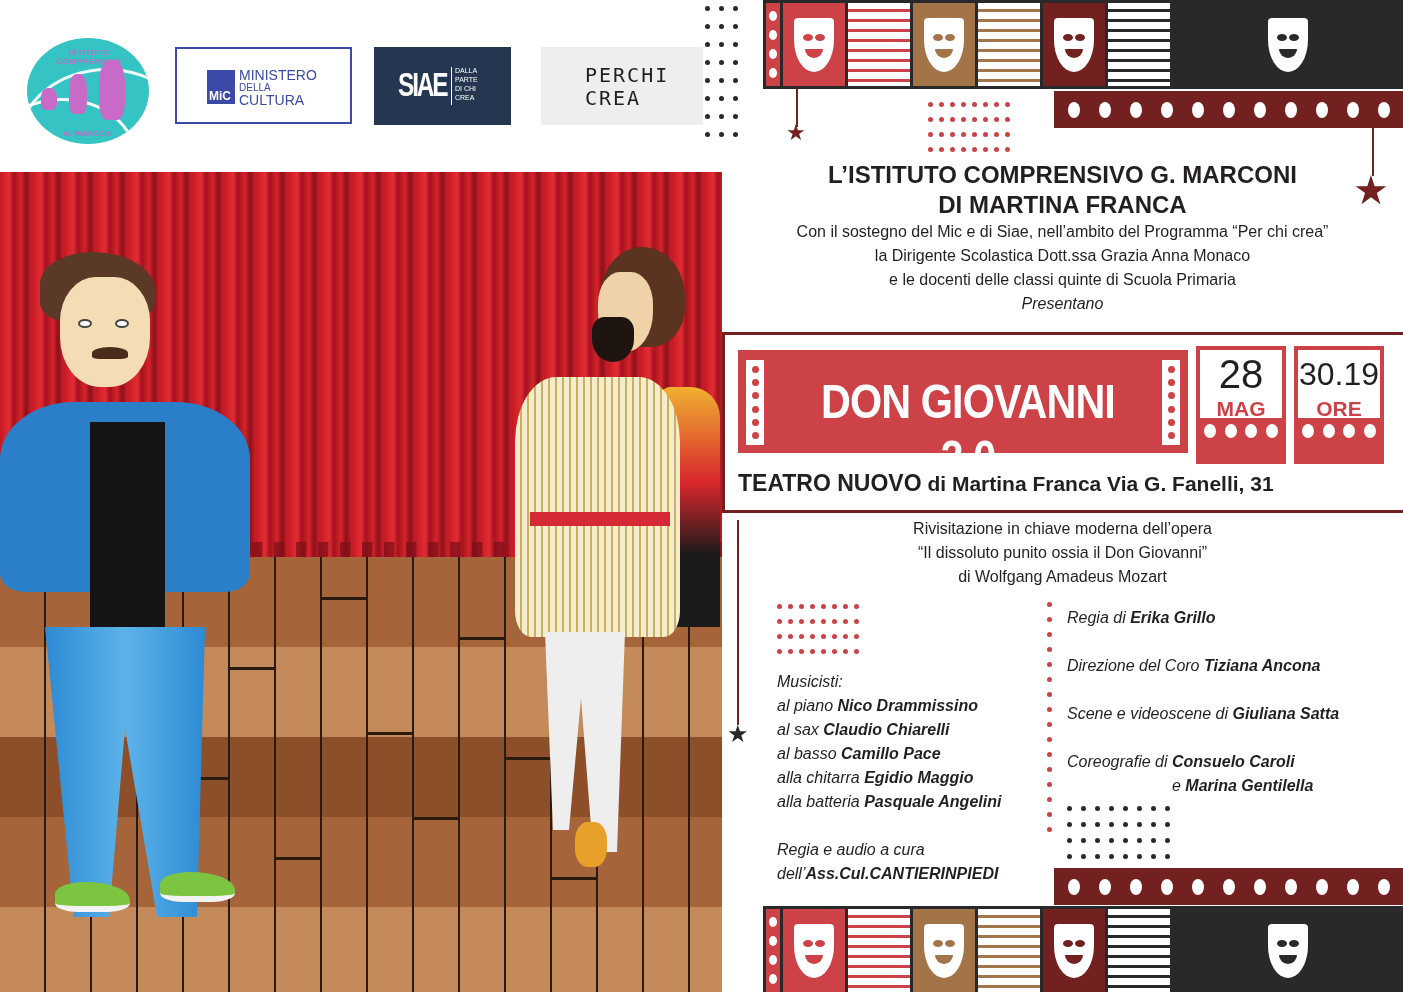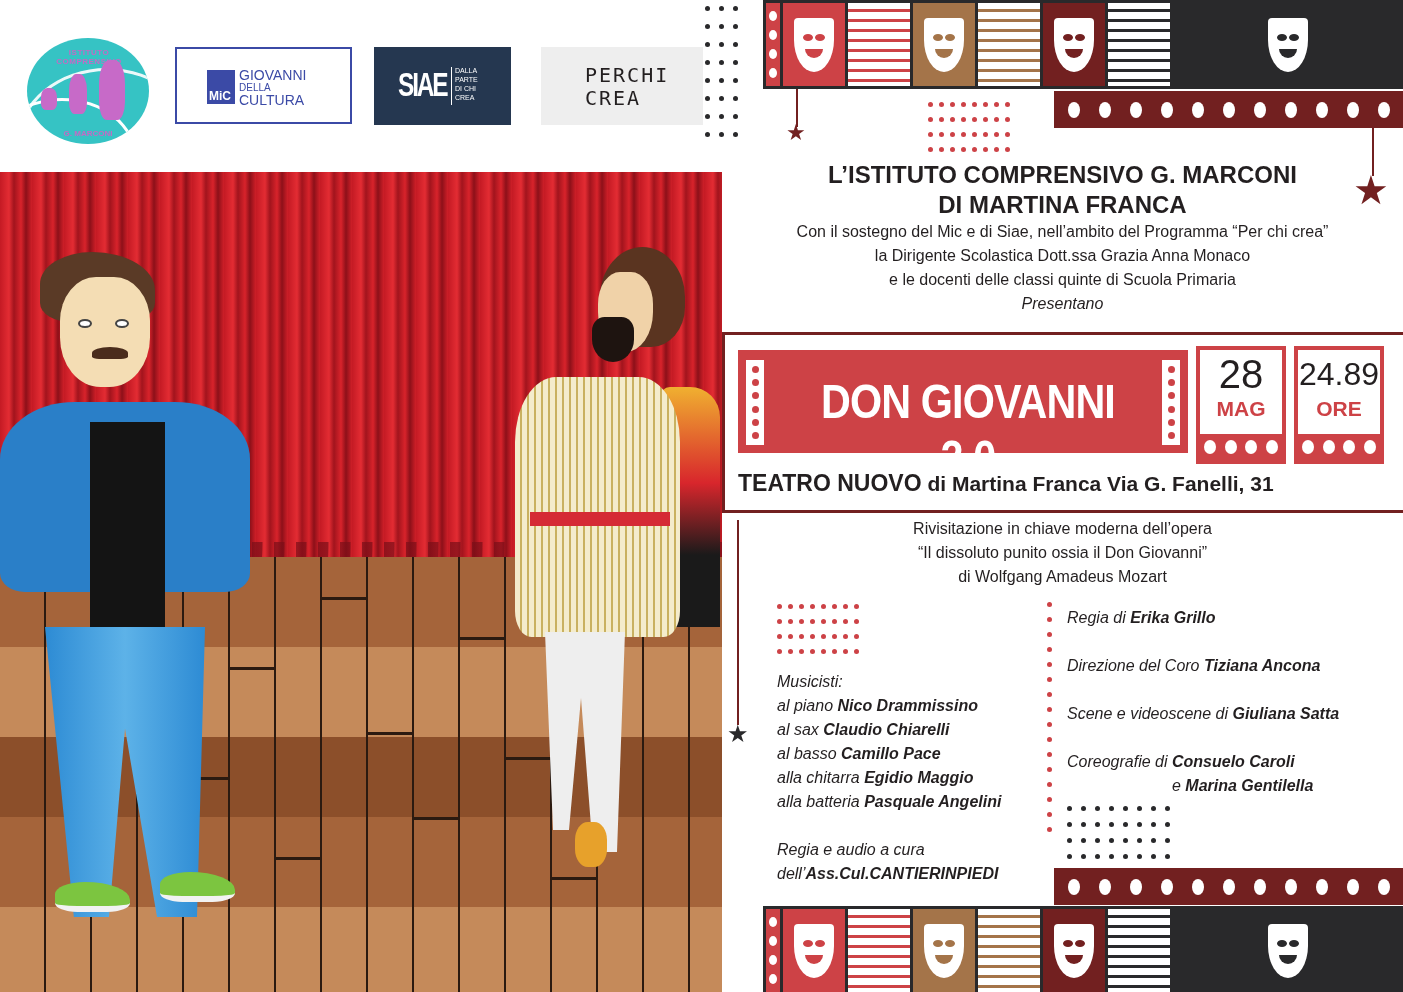--- a/index.html
+++ b/index.html
@@ -91,21 +91,21 @@
 
   .hrule { position: absolute; left: 722px; width: 681px; height: 3px; background: #722020; }
   .vrule { position: absolute; left: 722px; width: 3px; background: #722020; }
 
   .title-box { position: absolute; left: 738px; top: 350px; width: 450px; height: 103px; background: #cd4246; }
   .title-box .inner-perf { position: absolute; top: 10px; width: 18px; height: 85px; background: #fff; display: flex; flex-direction: column; justify-content: space-around; align-items: center; padding: 3px 0; }
   .title-box .inner-perf i { width: 7px; height: 7px; border-radius: 50%; background: #cd4246; display: block; }
   .title-box .t { position: absolute; left: 30px; top: 24px; width: 400px; font-size: 48px; line-height: 56px; font-weight: bold; color: #fff; text-align: center; letter-spacing: -1px; transform: scaleX(0.86); transform-origin: center; }
 
   .date-box { position: absolute; top: 346px; width: 90px; height: 118px; background: #cd4246; padding: 4px; }
-  .date-box .inner { background: #fff; height: 84px; text-align: center; }
+  .date-box .inner { background: #fff; height: 68px; text-align: center; }
   .date-box .num { font-size: 40px; line-height: 44px; color: #231f20; padding-top: 2px; }
   .date-box .num.sm { font-size: 32px; line-height: 44px; }
   .date-box .lbl { font-size: 21px; font-weight: bold; color: #cd4246; line-height: 26px; }
   .date-box .holes { display: flex; justify-content: space-around; padding-top: 6px; }
   .date-box .holes i { width: 12px; height: 14px; background: #fff; border-radius: 50%; display: block; }
 
   .venue { position: absolute; left: 738px; top: 470px; font-size: 23px; font-weight: bold; color: #231f20; white-space: nowrap; }
   .venue .rest { font-size: 21px; }
 
   .credits-left { position: absolute; left: 777px; top: 670px; font-size: 16px; font-style: italic; line-height: 24px; color: #231f20; }
@@ -123,21 +123,21 @@
   <div class="kid" style="left:42px;top:36px;width:18px;height:40px"></div>
   <div class="kid" style="left:72px;top:22px;width:26px;height:60px"></div>
   <div class="txt-bot">G. MARCONI</div>
 </div>
 
 <div class="logo-mic">
   <div class="emblem">
       <span>MiC</span>
     </div>
   <div class="name">
-    <div>GIOVANNI</div>
+    <div>MINISTERO</div>
     <div class="small">DELLA</div>
     <div>CULTURA</div>
   </div>
 </div>
 
 <div class="logo-siae">
   <div class="big">SIAE</div>
   <div class="bar"></div>
   <div class="small">
     <div>DALLA</div>
@@ -351,21 +351,21 @@
   <div class="holes">
       <i></i>
       <i></i>
       <i></i>
       <i></i>
     </div>
 </div>
 
 <div class="date-box" style="left:1294px">
   <div class="inner">
-    <div class="num sm">24.89</div>
+    <div class="num sm">30.19</div>
     <div class="lbl">ORE</div>
   </div>
   <div class="holes">
       <i></i>
       <i></i>
       <i></i>
       <i></i>
     </div>
 </div>
 

